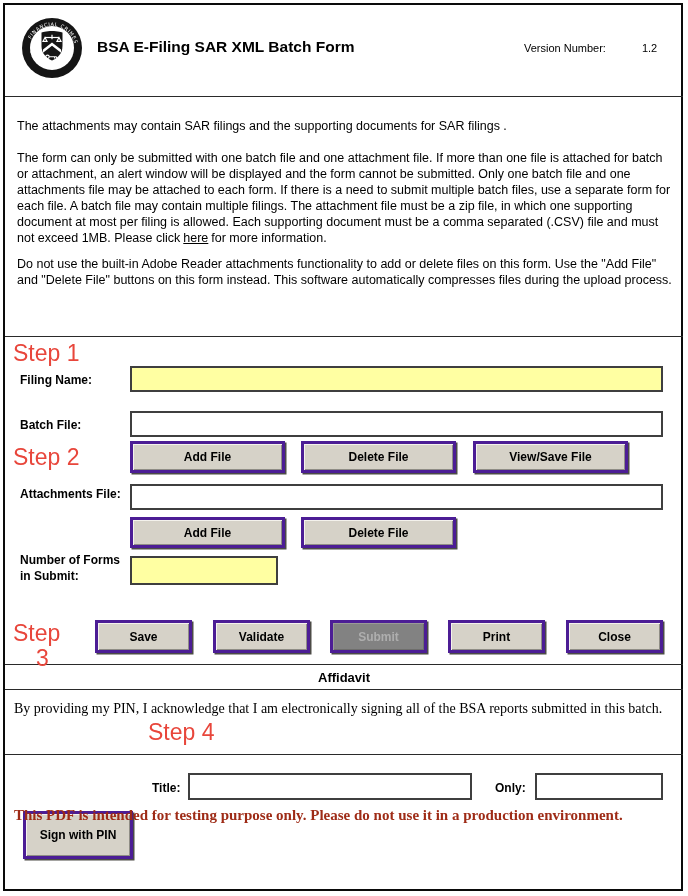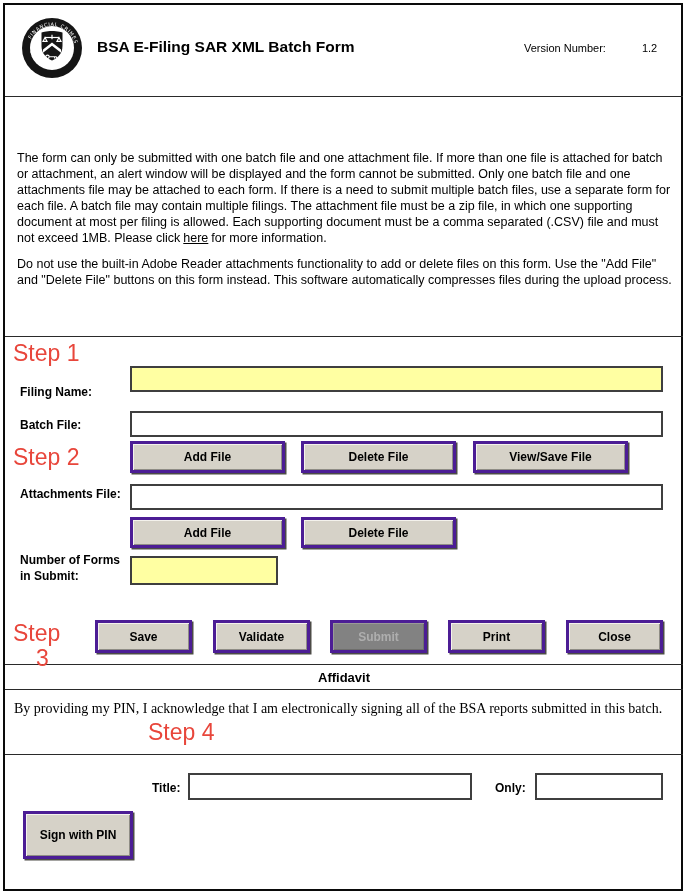--- a/index.html
+++ b/index.html
@@ -66,29 +66,30 @@
     </g>
   </svg>
 
   <div class="title">BSA E-Filing SAR XML Batch Form</div>
   <div class="version">
     <span>Version Number:</span><span class="val">1.2</span>
   </div>
 
   <div class="divider" style="top:96px;"></div>
 
+  <div class="para" style="left:17px;top:118px;width:658px;">The attachments may contain SAR filings and the supporting documents for SAR filings .</div>
   <div class="para" style="left:17px;top:150px;width:660px;">
     <span>The form can only be submitted with one batch file and one attachment file. If more than one file is attached for batch or attachment, an alert window will be displayed and the form cannot be submitted. Only one batch file and one attachments file may be attached to each form. If there is a need to submit multiple batch files, use a separate form for each file. A batch file may contain multiple filings. The attachment file must be a zip file, in which one supporting document at most per filing is allowed. Each supporting document must be a comma separated (.CSV) file and must not exceed 1MB. Please click</span><a>here</a><span>for more information.</span>
   </div>
   <div class="para" style="left:17px;top:256px;width:658px;">Do not use the built-in Adobe Reader attachments functionality to add or delete files on this form. Use the "Add File" and "Delete File" buttons on this form instead. This software automatically compresses files during the upload process.</div>
 
   <div class="divider" style="top:336px;"></div>
 
   <div class="step" style="left:13px;top:340px;">Step 1</div>
-  <div class="label" style="left:20px;top:384px;">Filing Name:</div>
+  <div class="label" style="left:20px;top:372px;">Filing Name:</div>
   <input type="text" class="field yellow" style="left: 130px; top: 366px; width: 533px;" value="">
 
   <div class="label" style="left:20px;top:417px;">Batch File:</div>
   <input type="text" class="field" style="left: 130px; top: 411px; width: 533px;" value="">
 
   <div class="step" style="left:13px;top:444px;">Step 2</div>
   <button class="btn" style="left:130px;top:441px;width:155px;height:32px;">Add File</button>
   <button class="btn" style="left:301px;top:441px;width:155px;height:32px;">Delete File</button>
   <button class="btn" style="left:473px;top:441px;width:155px;height:32px;">View/Save File</button>
 
@@ -117,13 +118,14 @@
   <div class="step" style="left:148px;top:719px;">Step 4</div>
 
   <div class="divider" style="top:754px;"></div>
 
   <button class="btn" style="left:23px;top:771px;width:110px;height:48px;margin-top:40px;">Sign with PIN</button>
   <div class="label" style="left:152px;top:780px;">Title:</div>
   <input type="text" class="field" style="left: 188px; top: 773px; width: 284px; height: 27px;" value="">
   <div class="label" style="left:495px;top:780px;">Only:</div>
   <input type="text" class="field" style="left: 535px; top: 773px; width: 128px; height: 27px;" value="">
 
+  <div class="warning">This PDF is intended for testing purpose only. Please do not use it in a production environment.</div>
 </div>
 
 </body></html>

